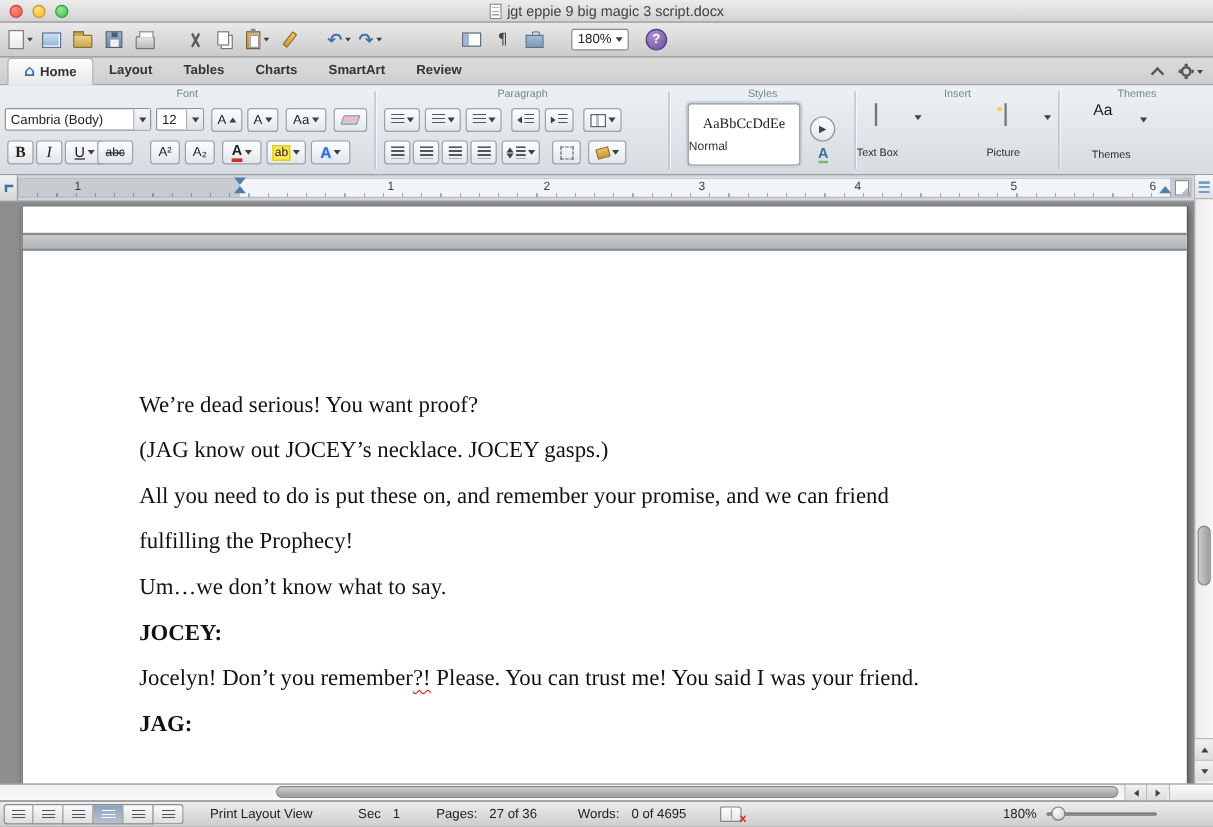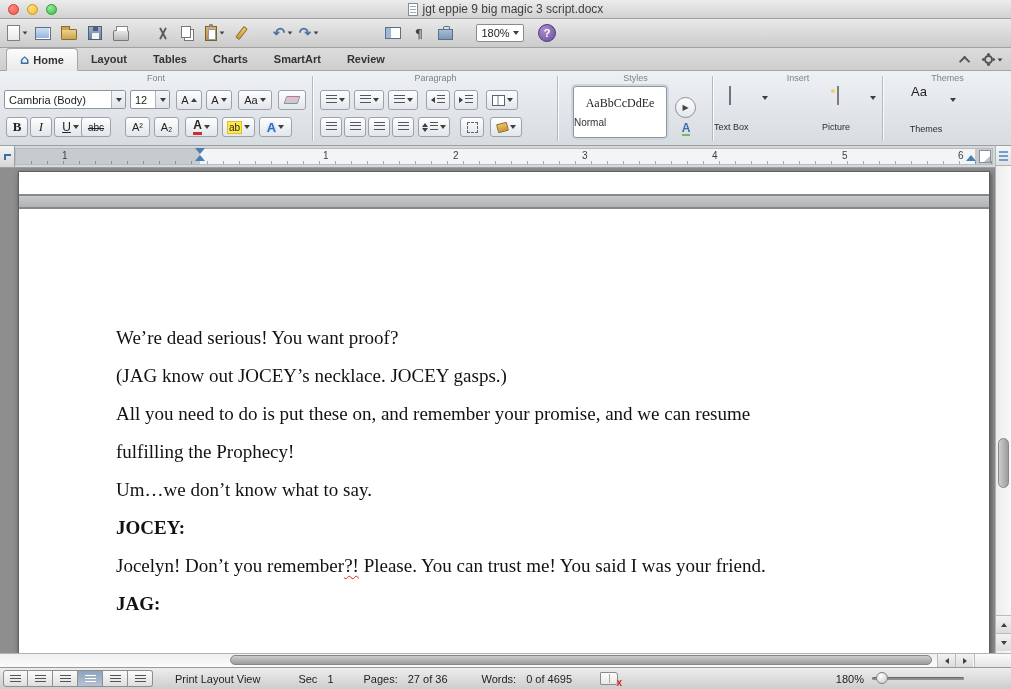--- a/index.html
+++ b/index.html
@@ -470,21 +470,21 @@
     <span class="rmarker" style="left:966px"></span>
     <span class="pagecurl"></span>
   </div>
 
   <div class="docarea">
     <div class="page">
       <div class="band"></div>
       <div class="textcol">
         <p class="para">We’re dead serious! You want proof?</p>
         <p class="para">(JAG know out JOCEY’s necklace. JOCEY gasps.)</p>
-        <p class="para">All you need to do is put these on, and remember your promise, and we can resume
+        <p class="para">All you need to do is put these on, and remember your promise, and we can friend
 fulfilling the Prophecy!</p>
         <p class="para">Um…we don’t know what to say.</p>
         <p class="para bold">JOCEY:</p>
         <p class="para"><span>Jocelyn! Don’t you remember</span><span class="spell-error">?!</span><span> Please. You can trust me! You said I was your friend.</span></p>
         <p class="para bold">JAG:</p>
       </div>
     </div>
   </div>
 
   <div class="vscroll">

